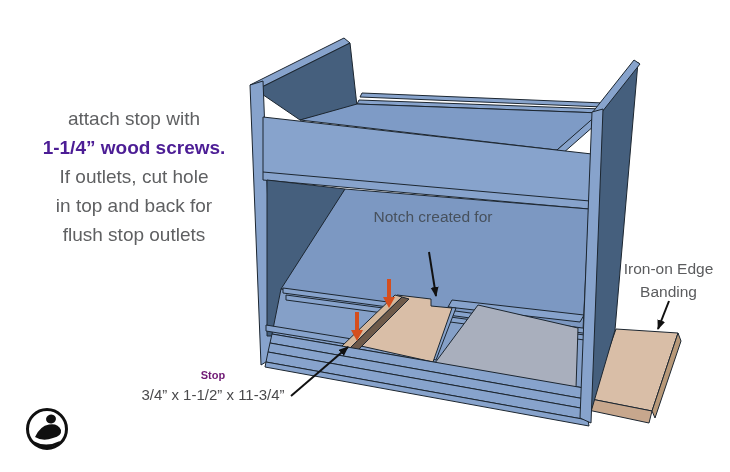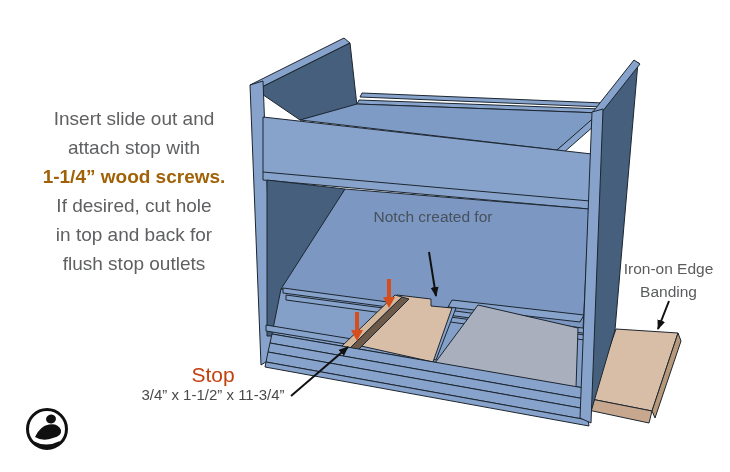--- a/index.html
+++ b/index.html
@@ -2,42 +2,41 @@
 <html><head>
 <meta charset="utf-8">
 <style>
   html,body{margin:0;padding:0;background:#ffffff;}
   .canvas{position:relative;width:730px;height:472px;background:#ffffff;overflow:hidden;
           font-family:"Liberation Sans",sans-serif;}
   
   .instructions{position:absolute;left:28px;top:104px;width:212px;text-align:center;
                 font-size:19px;line-height:29px;color:#5f6062;font-weight:500;}
   .iline{white-space:nowrap;}
-  .iline.hl{color:#a16207;font-weight:700;}
+  .iline.hl{color:#4c1d95;font-weight:700;}
   
   .diagram-label{position:absolute;text-align:center;color:#47515d;font-size:15.5px;line-height:23px;}
   .lbl-notch{left:338px;top:205px;width:190px;}
   .lbl-banding{left:598px;top:257px;width:141px;color:#5b5c5e;}
   .lbl-stop{left:118px;top:365px;width:190px;}
-  .lbl-stop .t{font-weight:400;font-size:21px;color:#c2410c;line-height:20px;}
+  .lbl-stop .t{font-weight:700;font-size:11px;color:#701a75;line-height:20px;}
   .lbl-stop .d{font-size:15px;color:#4a4a4c;line-height:20px;white-space:nowrap;text-align:center;}
   svg{position:absolute;left:0;top:0;}
   .st{stroke:#1c2630;stroke-width:1;stroke-linejoin:round;}
   .noln{stroke:none;}
 </style>
 </head>
 <body>
 
 <div class="canvas">
 
   <div class="instructions">
-      <div class="iline">Insert slide out and</div>
       <div class="iline">attach stop with</div>
       <div class="iline hl">1-1/4” wood screws.</div>
-      <div class="iline">If desired, cut hole</div>
+      <div class="iline">If outlets, cut hole</div>
       <div class="iline">in top and back for</div>
       <div class="iline">flush stop outlets</div>
     </div>
 
   <svg width="730" height="472" viewBox="0 0 730 472">
     <defs>
       <marker id="ah" markerUnits="userSpaceOnUse" markerWidth="12" markerHeight="10" refX="9" refY="4" orient="auto">
         <path d="M0,0 L10,4 L0,8 Z" fill="#111111"></path>
       </marker>
     </defs>

